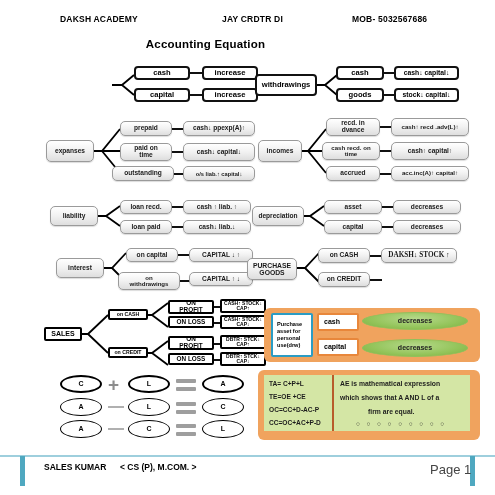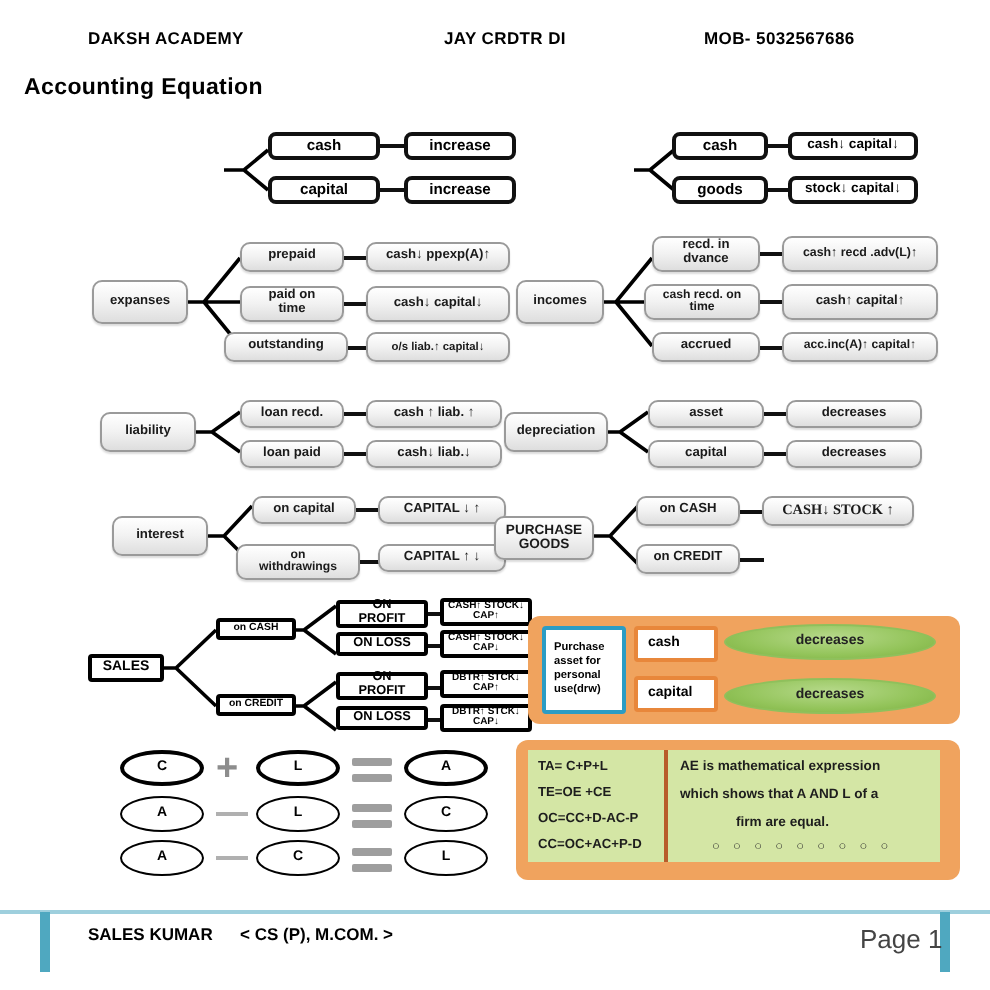--- a/index.html
+++ b/index.html
@@ -9,24 +9,24 @@
     font-family:"Liberation Sans", sans-serif;
     color:#000;
     overflow:hidden;
     position:relative;
   }
   .page{position:absolute;inset:0;}
 
   
   .hdr{position:absolute;top:14px;left:0;width:495px;height:14px;}
   .hdr span{position:absolute;font-size:8.5px;font-weight:bold;letter-spacing:.2px;white-space:nowrap;}
-  .hdr .h1{left:44px;}
+  .hdr .h1{left:60px;}
   .hdr .h2{left:222px;}
   .hdr .h3{left:352px;}
-  .title{position:absolute;top:38px;left:12px;width:411px;text-align:left;font-size:11.5px;font-weight:bold;letter-spacing:.2px;}
+  .title{position:absolute;top:38px;left:0;width:411px;text-align:center;font-size:11.5px;font-weight:bold;letter-spacing:.2px;}
 
   
   .node{
     position:absolute;
     box-sizing:border-box;
     display:flex;align-items:center;justify-content:center;
     text-align:center;
     line-height:1.05;
     white-space:pre-line;
   }
@@ -121,20 +121,21 @@
   <svg class="conn kk" style="left:112px;top:72px;width:25px;height:26px;">
     <path d="M0,13 L10,13 L22,3 M10,13 L22,23"></path>
   </svg>
   <div class="node nb" style="left:134px;top:66px;width:56px;height:14px;">cash</div>
   <div class="node nb" style="left:134px;top:88px;width:56px;height:14px;">capital</div>
   <div class="ln h" style="left:190px;top:72px;width:13px;"></div>
   <div class="ln h" style="left:190px;top:94px;width:13px;"></div>
   <div class="node nb" style="left:202px;top:66px;width:56px;height:14px;">increase</div>
   <div class="node nb" style="left:202px;top:88px;width:56px;height:14px;">increase</div>
 
+  <div class="node nb" style="left:255px;top:74px;width:62px;height:22px;">withdrawings</div>
   <svg class="conn kk" style="left:317px;top:74px;width:22px;height:22px;">
     <path d="M0,11 L8,11 L20,1 M8,11 L20,21"></path>
   </svg>
   <div class="node nb" style="left:336px;top:66px;width:48px;height:14px;">cash</div>
   <div class="node nb" style="left:336px;top:88px;width:48px;height:14px;">goods</div>
   <div class="ln h" style="left:384px;top:72px;width:11px;"></div>
   <div class="ln h" style="left:384px;top:94px;width:11px;"></div>
   <div class="node nb" style="left:394px;top:66px;width:65px;height:14px;font-size:6.8px;">cash↓  capital↓</div>
   <div class="node nb" style="left:394px;top:88px;width:65px;height:14px;font-size:6.8px;">stock↓  capital↓</div>
 
@@ -205,21 +206,21 @@
 
   <div class="node ng" style="left:247px;top:258px;width:50px;height:22px;font-size:6.8px;">PURCHASE
 GOODS</div>
   <svg class="conn kk" style="left:297px;top:256px;width:24px;height:24px;">
     <path d="M0,12 L8,12 L22,-3 M8,12 L22,26"></path>
   </svg>
   <div class="node ng" style="left:318px;top:248px;width:52px;height:15px;">on CASH</div>
   <div class="node ng" style="left:318px;top:272px;width:52px;height:15px;">on CREDIT</div>
   <div class="ln h" style="left:370px;top:255px;width:12px;"></div>
   <div class="ln h" style="left:370px;top:279px;width:12px;"></div>
-  <div class="node ng" style="left:381px;top:248px;width:76px;height:15px;font-family:'Liberation Serif',serif;font-size:7.2px;">CASH↓ STOCK ↑</div>
+  <div class="node ng" style="left:381px;top:248px;width:76px;height:15px;font-family:'Liberation Serif',serif;font-size:7.2px;">DAKSH↓ STOCK ↑</div>
 
   <div class="node nk" style="left:44px;top:327px;width:38px;height:14px;font-size:7px;">SALES</div>
   <svg class="conn kk" style="left:82px;top:327px;width:28px;height:14px;">
     <path d="M0,7 L6,7 L26,-12 M6,7 L26,26"></path>
   </svg>
   <div class="node nk sm" style="left:108px;top:309px;width:40px;height:11px;">on  CASH</div>
   <div class="node nk sm" style="left:108px;top:347px;width:40px;height:11px;">on CREDIT</div>
 
   <svg class="conn kk" style="left:148px;top:309px;width:22px;height:12px;">
     <path d="M0,6 L4,6 L20,-6 M4,6 L20,18"></path>

